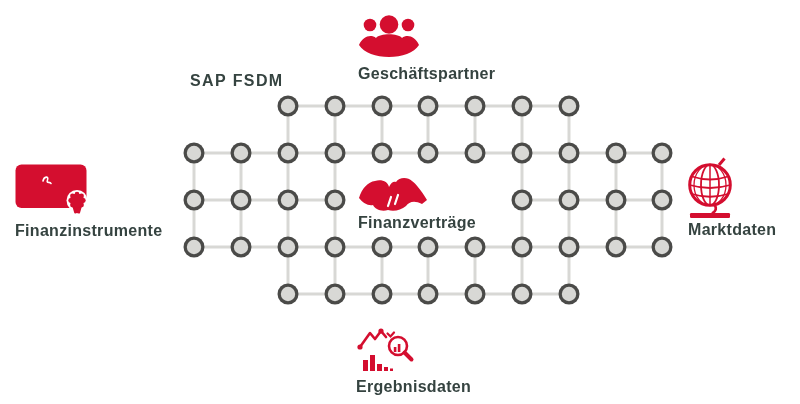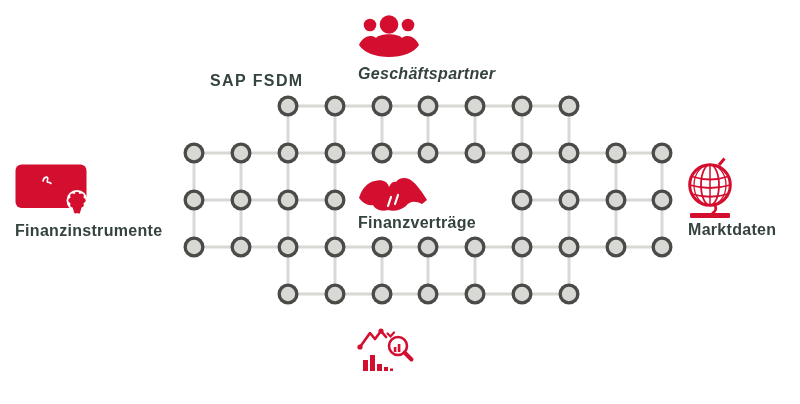--- a/index.html
+++ b/index.html
@@ -11,23 +11,23 @@
   .network{position:absolute;left:0;top:0;}
   .entity{position:absolute;}
   .entity .icon{display:block;color:var(--red,#d40e2f);}
   .elabel{
     font-weight:bold;font-size:16px;line-height:1;
     color:var(--text,#354340);letter-spacing:0.3px;white-space:nowrap;
   }
   .fsdm{
     position:absolute;left:190px;top:73px;
     font-weight:bold;font-size:16px;line-height:1;
-    letter-spacing:1.4px;color:var(--text,#354340);white-space:nowrap;margin-left:20px;
+    letter-spacing:1.4px;color:var(--text,#354340);white-space:nowrap;
   }
-  .e-partner{left:358px;top:15px;font-style:italic;}
+  .e-partner{left:358px;top:15px;}
   .e-partner .elabel{margin-top:9px;}
   .e-instrumente{left:15px;top:164px;}
   .e-instrumente .elabel{margin-top:7px;}
   .e-vertraege{left:358px;top:176px;}
   .e-vertraege .elabel{margin-top:3px;}
   .e-marktdaten{left:688px;top:157px;}
   .e-marktdaten .elabel{margin-top:3px;}
   .e-ergebnis{left:356px;top:321px;}
   .e-ergebnis .elabel{margin-top:6px;}
 </style>
@@ -260,15 +260,16 @@
       <circle cx="42" cy="25" r="9" fill="#ffffff" stroke="currentColor" stroke-width="2.6"></circle>
       <rect x="37.8" y="26" width="2.6" height="5"></rect>
       <rect x="41.8" y="23" width="2.6" height="8"></rect>
       <path d="M48.5,31.5 L55.5,38.5" stroke="currentColor" stroke-width="4" stroke-linecap="round" fill="none"></path>
       <rect x="7" y="39" width="5" height="11"></rect>
       <rect x="14" y="34" width="5" height="16"></rect>
       <rect x="21" y="43" width="5" height="7"></rect>
       <rect x="28" y="46" width="4" height="4"></rect>
       <rect x="34" y="47.5" width="3" height="2.5"></rect>
     </svg>
+    <div class="elabel">Ergebnisdaten</div>
   </div>
 
 </div>
 
 </body></html>

